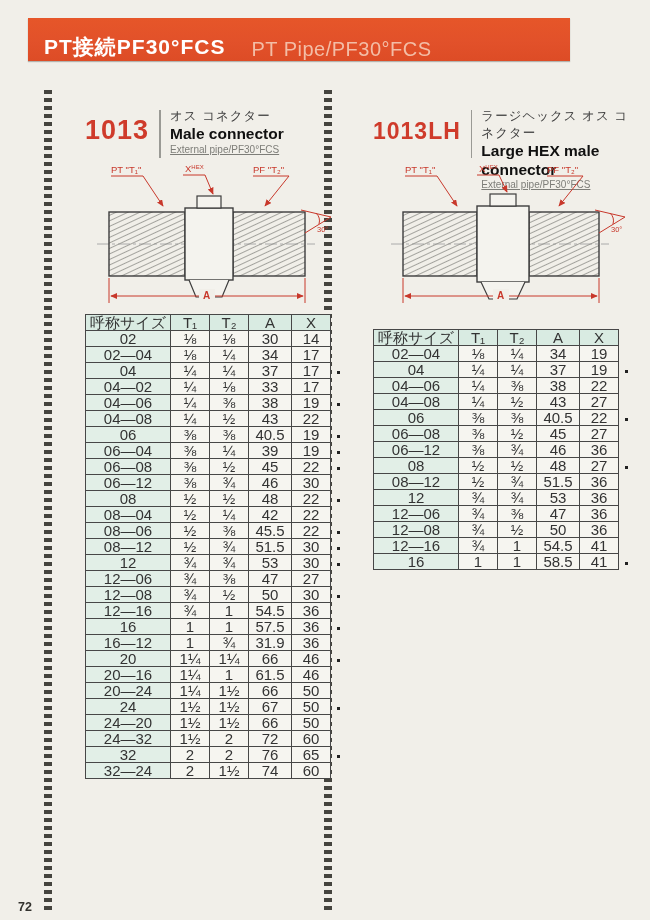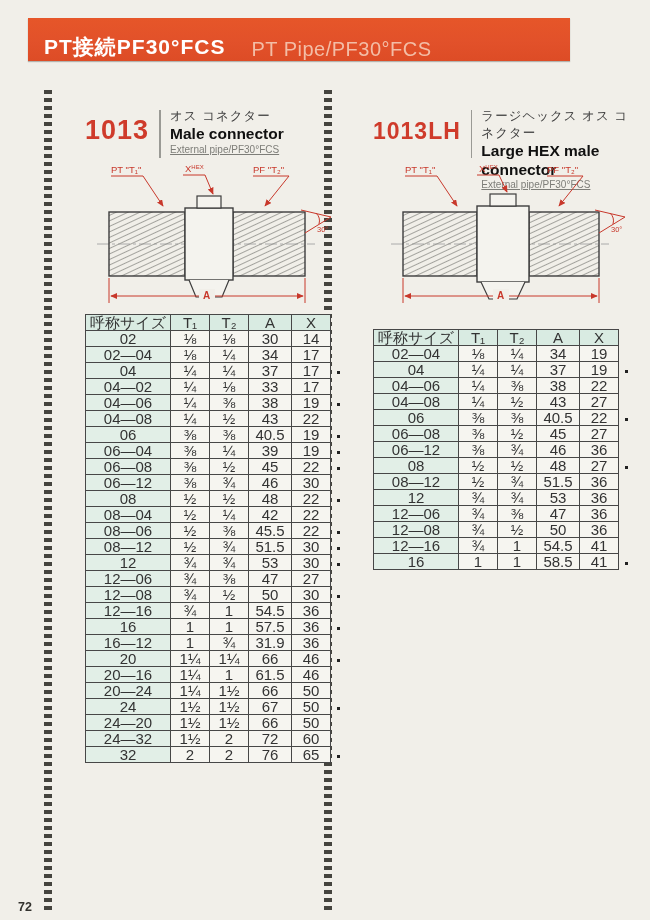--- a/index.html
+++ b/index.html
@@ -328,20 +328,28 @@
               <td class="dot-cell"></td>
             </tr>
             <tr>
               <td class="col-size">32</td>
               <td class="col-t1">2</td>
               <td class="col-t2">2</td>
               <td class="col-a">76</td>
               <td class="col-x">65</td>
               <td class="dot-cell"><span class="dot"></span></td>
             </tr>
+            <tr>
+              <td class="col-size">32—24</td>
+              <td class="col-t1">2</td>
+              <td class="col-t2">1½</td>
+              <td class="col-a">74</td>
+              <td class="col-x">60</td>
+              <td class="dot-cell"></td>
+            </tr>
           </tbody>
       </table>
     </div>
   </div>
 
   <div class="section section-right">
     <div class="sec-head">
       <span class="sec-code small">1013LH</span>
       <span class="sec-divider"></span>
       <span class="sec-titles">

